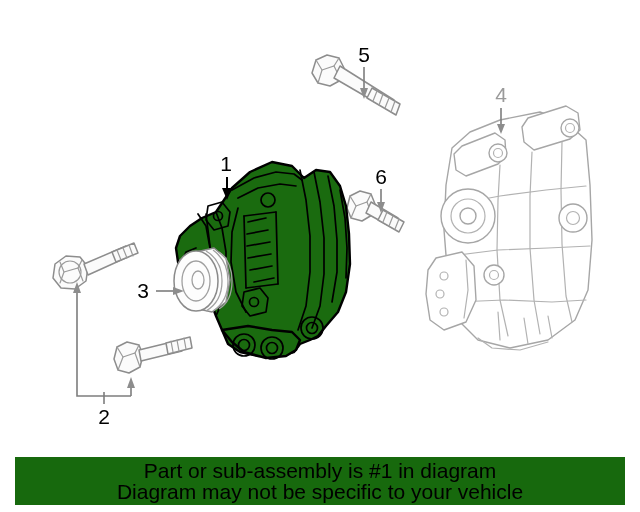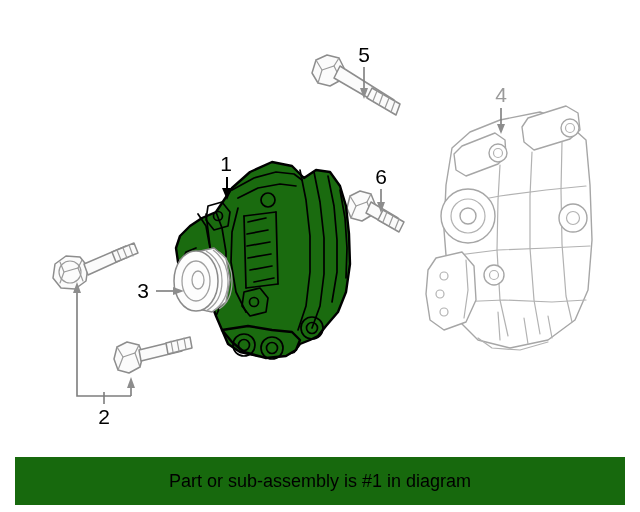--- a/index.html
+++ b/index.html
@@ -112,21 +112,21 @@
     background: #17690d;
     display: flex;
     flex-direction: column;
     align-items: center;
     justify-content: center;
     box-sizing: border-box;
   }
   .banner-line {
     color: #000000;
     font-family: "Liberation Sans", sans-serif;
-    font-size: 18px;
+    font-size: 21px;
     line-height: 21px;
     text-align: center;
     white-space: nowrap;
   }
 </style>
 </head>
 <body>
 
 <div id="diagram-root">
 
@@ -337,15 +337,16 @@
     <g>
       <line class="leader-dark" x1="227" y1="177" x2="227" y2="192"></line>
       <polygon points="227,200 222,188 232,188" fill="#000000"></polygon>
     </g>
     <text class="callout-label" x="226" y="165">1</text>
 
   </svg>
 
   <div id="footer-banner">
     <div class="banner-line">Part or sub-assembly is #1 in diagram</div>
+    <div class="banner-line">Diagram may not be specific to your vehicle</div>
   </div>
 
 </div>
 
 </body></html>

